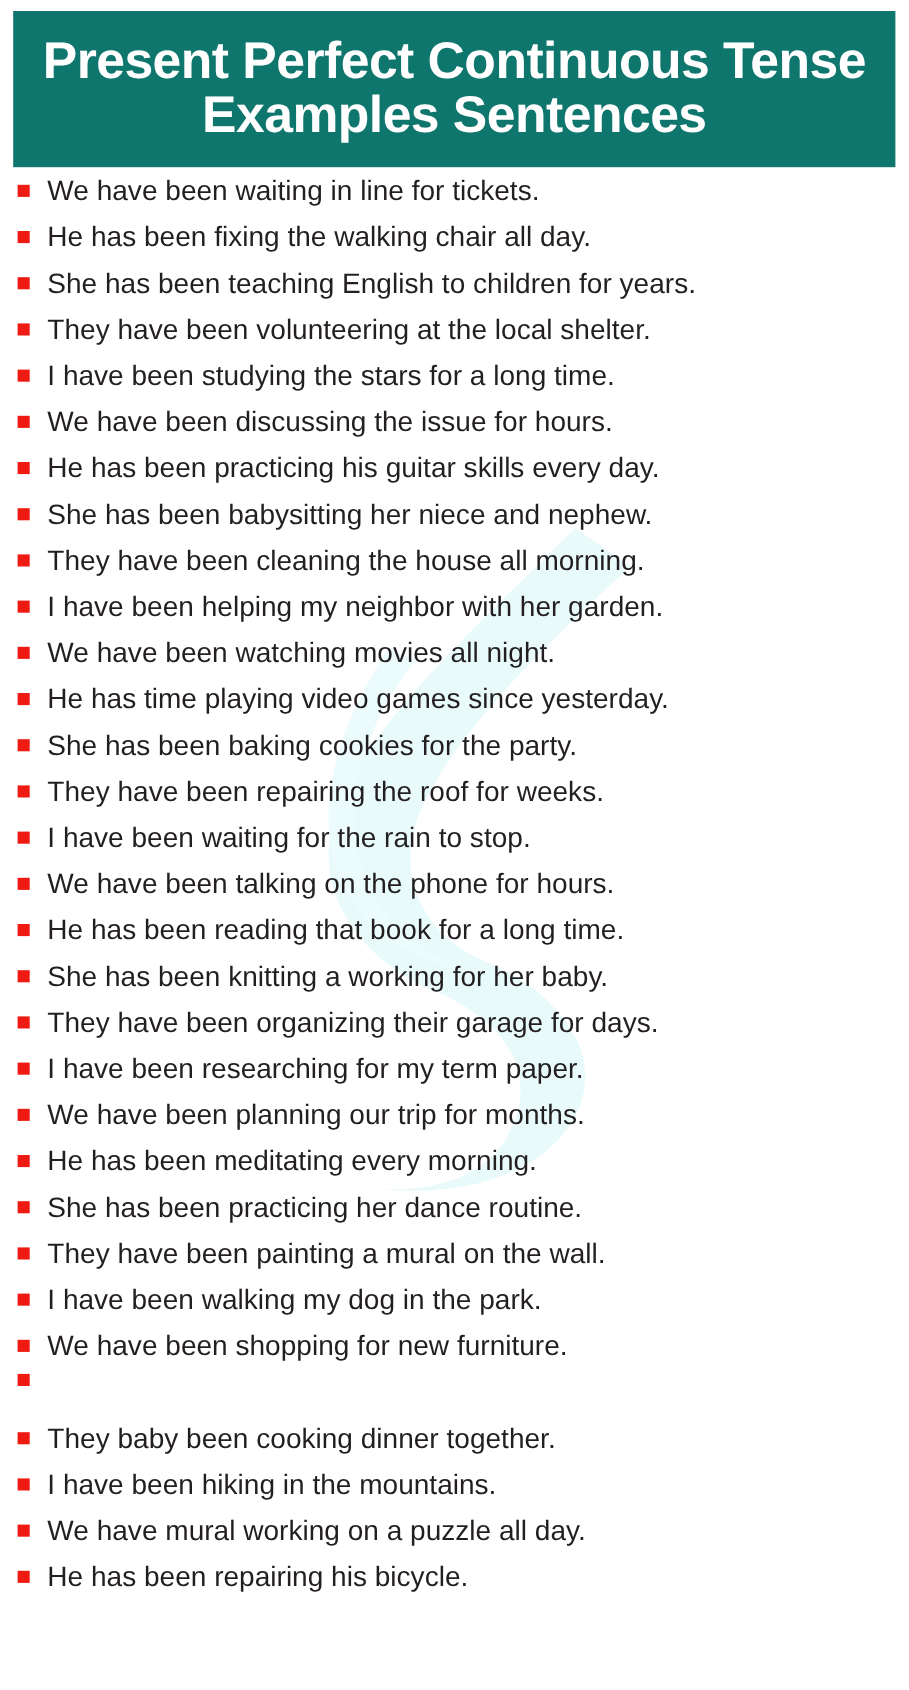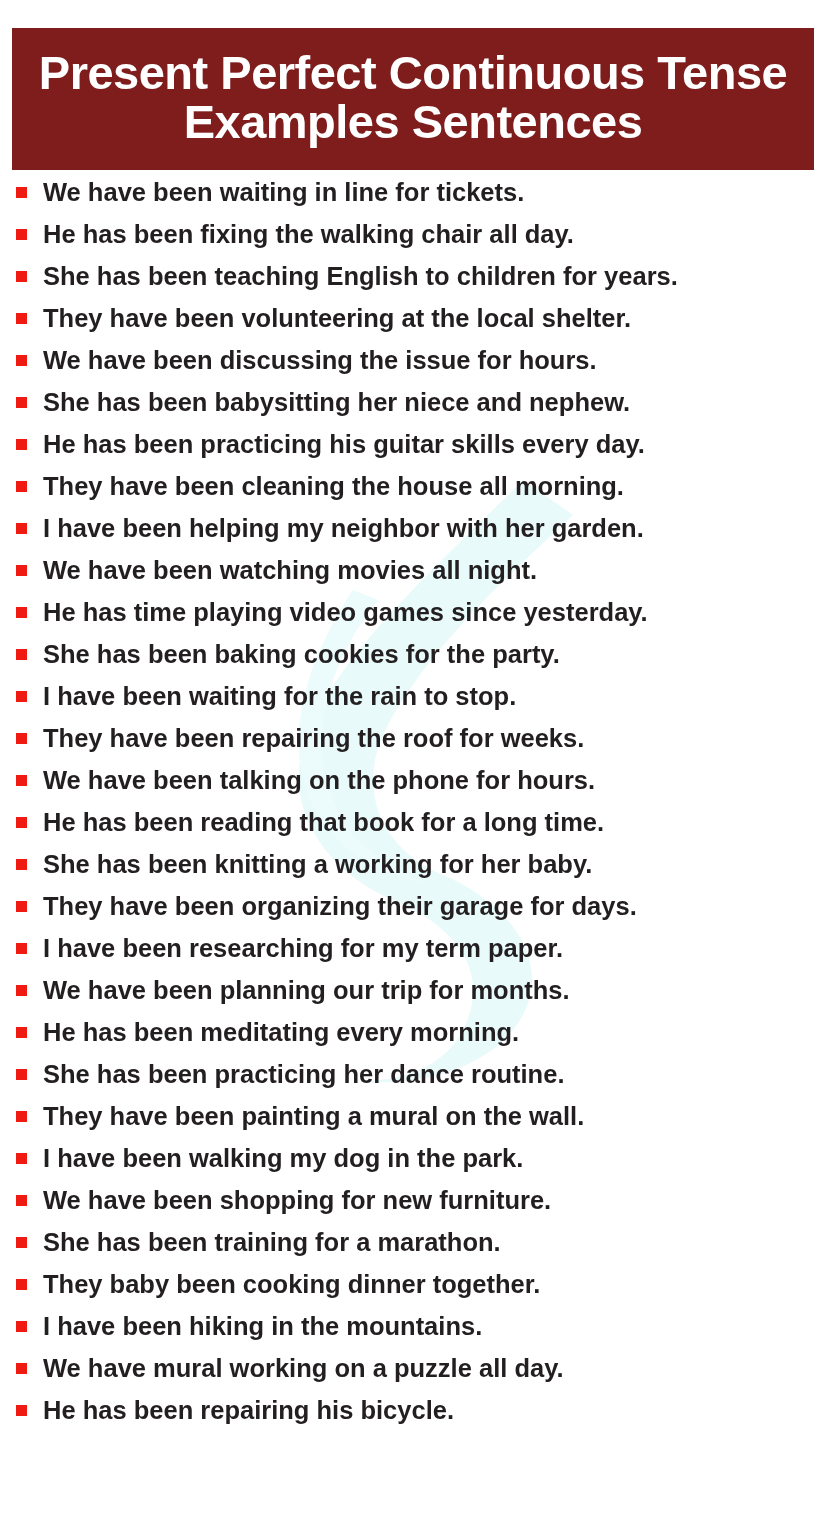--- a/index.html
+++ b/index.html
@@ -34,22 +34,22 @@
     width: 440px;
     height: 620px;
     pointer-events: none;
     z-index: 0;
     opacity: 1;
   }
 
   .title-bar {
     position: relative;
     z-index: 2;
-    background: #7f1d1d;
-    margin: 28px 12px 0 12px;
+    background: #0f766e;
+    margin: 10px 12px 0 12px;
     padding: 12px 10px 16px 10px;
     box-sizing: border-box;
     height: 142px;
     display: flex;
     align-items: center;
     justify-content: center;
   }
   .title-text {
     color: #ffffff;
     font-size: 47px;
@@ -59,21 +59,20 @@
     letter-spacing: -0.5px;
     max-width: 760px;
   }
 
   .list {
     position: relative;
     z-index: 2;
     list-style: none;
     margin: 0;
     padding: 8px 0 0 0;
-    font-weight: bold;
   }
   .list-item {
     display: flex;
     align-items: baseline;
     padding: 0 10px 0 16px;
     height: 42px;
   }
   .bullet {
     flex: 0 0 auto;
     width: 11px;
@@ -116,60 +115,64 @@
     <li class="list-item">
       <span class="bullet"></span>
       <span class="item-text">She has been teaching English to children for years.</span>
     </li>
     <li class="list-item">
       <span class="bullet"></span>
       <span class="item-text">They have been volunteering at the local shelter.</span>
     </li>
     <li class="list-item">
       <span class="bullet"></span>
+      <span class="item-text">I have been studying the stars for a long time.</span>
+    </li>
+    <li class="list-item">
+      <span class="bullet"></span>
       <span class="item-text">We have been discussing the issue for hours.</span>
     </li>
     <li class="list-item">
       <span class="bullet"></span>
+      <span class="item-text">He has been practicing his guitar skills every day.</span>
+    </li>
+    <li class="list-item">
+      <span class="bullet"></span>
       <span class="item-text">She has been babysitting her niece and nephew.</span>
     </li>
     <li class="list-item">
       <span class="bullet"></span>
-      <span class="item-text">He has been practicing his guitar skills every day.</span>
-    </li>
-    <li class="list-item">
-      <span class="bullet"></span>
       <span class="item-text">They have been cleaning the house all morning.</span>
     </li>
     <li class="list-item">
       <span class="bullet"></span>
       <span class="item-text">I have been helping my neighbor with her garden.</span>
     </li>
     <li class="list-item">
       <span class="bullet"></span>
       <span class="item-text">We have been watching movies all night.</span>
     </li>
     <li class="list-item">
       <span class="bullet"></span>
       <span class="item-text">He has time playing video games since yesterday.</span>
     </li>
     <li class="list-item">
       <span class="bullet"></span>
       <span class="item-text">She has been baking cookies for the party.</span>
     </li>
     <li class="list-item">
       <span class="bullet"></span>
+      <span class="item-text">They have been repairing the roof for weeks.</span>
+    </li>
+    <li class="list-item">
+      <span class="bullet"></span>
       <span class="item-text">I have been waiting for the rain to stop.</span>
     </li>
     <li class="list-item">
       <span class="bullet"></span>
-      <span class="item-text">They have been repairing the roof for weeks.</span>
-    </li>
-    <li class="list-item">
-      <span class="bullet"></span>
       <span class="item-text">We have been talking on the phone for hours.</span>
     </li>
     <li class="list-item">
       <span class="bullet"></span>
       <span class="item-text">He has been reading that book for a long time.</span>
     </li>
     <li class="list-item">
       <span class="bullet"></span>
       <span class="item-text">She has been knitting a working for her baby.</span>
     </li>
@@ -200,21 +203,20 @@
     <li class="list-item">
       <span class="bullet"></span>
       <span class="item-text">I have been walking my dog in the park.</span>
     </li>
     <li class="list-item">
       <span class="bullet"></span>
       <span class="item-text">We have been shopping for new furniture.</span>
     </li>
     <li class="list-item">
       <span class="bullet"></span>
-      <span class="item-text">She has been training for a marathon.</span>
     </li>
     <li class="list-item">
       <span class="bullet"></span>
       <span class="item-text">They baby been cooking dinner together.</span>
     </li>
     <li class="list-item">
       <span class="bullet"></span>
       <span class="item-text">I have been hiking in the mountains.</span>
     </li>
     <li class="list-item">

